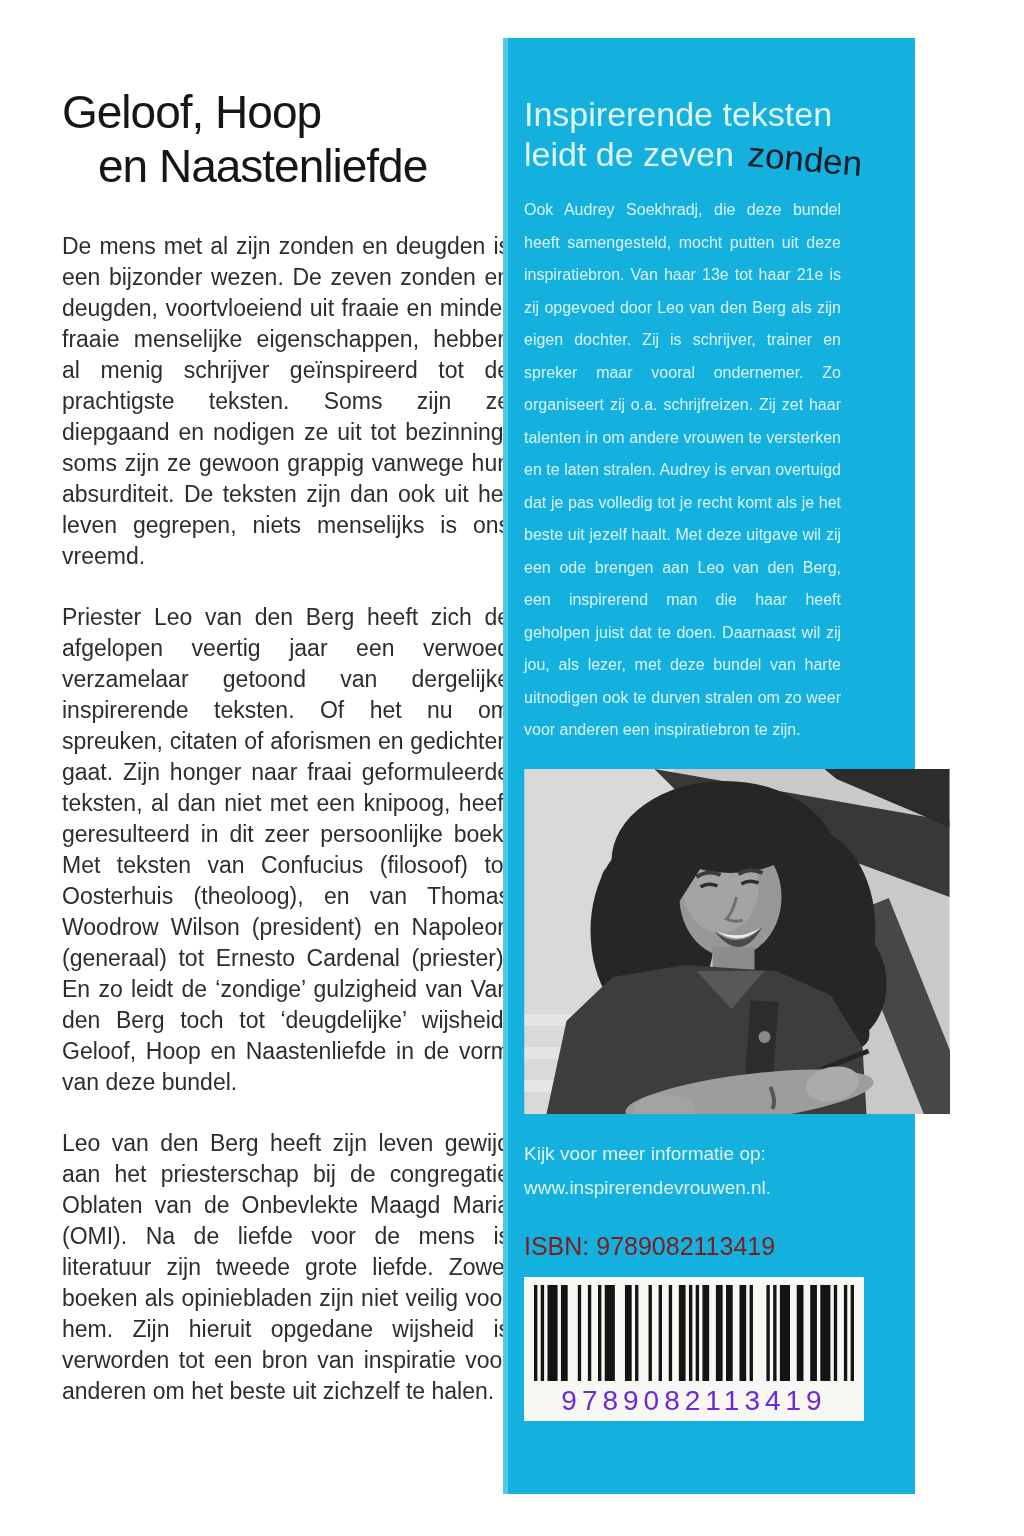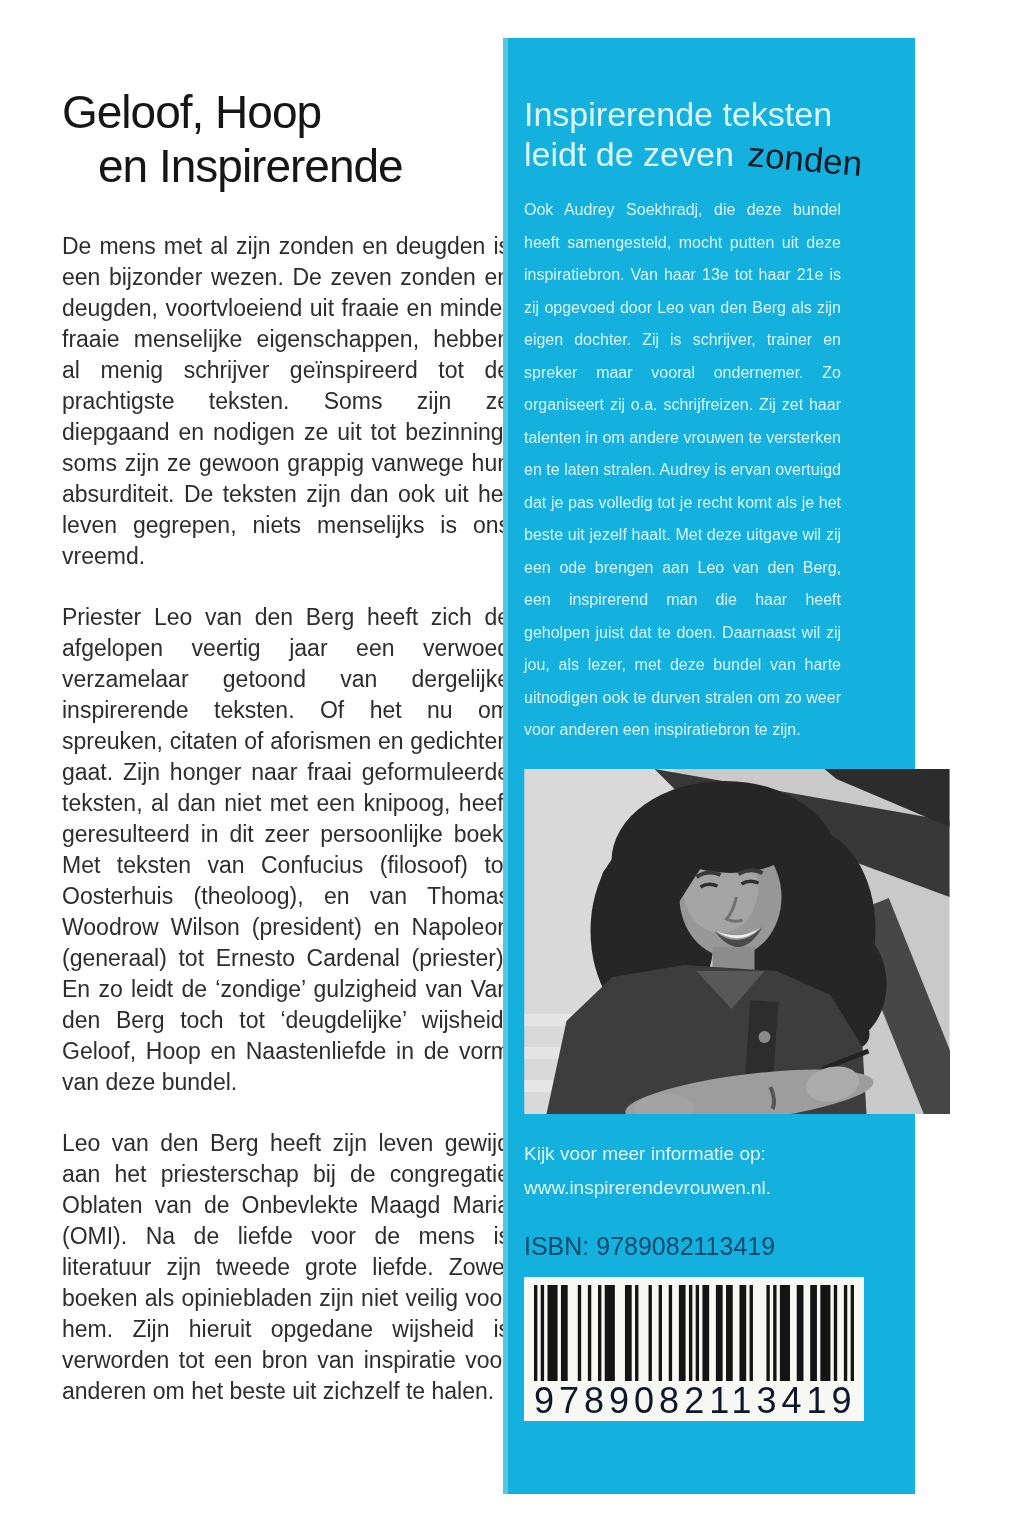--- a/index.html
+++ b/index.html
@@ -27,39 +27,39 @@
   .zonden-word{
     display:inline-block;color:#0e1a24;transform:rotate(5deg);
     transform-origin:left bottom;margin-left:12px;font-size:35px;
   }
   .panel-par{
     margin:0;margin-top:20px;font-size:16px;line-height:32.5px;color:#d9f3f9;
     text-align:justify;text-align-last:left;
   }
   .photo-frame{margin-top:22px;width:426px;height:345px;display:block;}
   .info-block{margin-top:23px;font-size:19px;line-height:34px;color:#dff4f9;}
-  .isbn-block{margin-top:24px;font-size:25px;line-height:34px;color:#0c4a6e;}
+  .isbn-block{margin-top:24px;font-size:25px;line-height:34px;color:#7f1d1d;}
   .barcode-box{
     margin-top:14px;width:340px;background:#f7f7f4;box-sizing:border-box;
     padding:8px 10px 4px;
   }
   .barcode-num{
-    font-size:36px;color:#0f172a;text-align:right;letter-spacing:5px;
+    font-size:28px;color:#6d28d9;text-align:center;letter-spacing:5px;
     line-height:32px;
   }
 </style>
 </head>
 <body>
 
 <div class="page">
 
   <div class="left-col">
     <div class="title">
       <div>Geloof, Hoop</div>
-      <div class="title-line2">en Inspirerende</div>
+      <div class="title-line2">en Naastenliefde</div>
     </div>
     <p class="body-par first">De mens met al zijn zonden en deugden is een bijzonder wezen. De zeven zonden en deugden, voortvloeiend uit fraaie en minder fraaie menselijke eigenschappen, hebben al menig schrijver geïnspireerd tot de prachtigste teksten. Soms zijn ze diepgaand en nodigen ze uit tot bezinning, soms zijn ze gewoon grappig vanwege hun absurditeit. De teksten zijn dan ook uit het leven gegrepen, niets menselijks is ons vreemd.</p>
     <p class="body-par">Priester Leo van den Berg heeft zich de afgelopen veertig jaar een verwoed verzamelaar getoond van dergelijke inspirerende teksten. Of het nu om spreuken, citaten of aforismen en gedichten gaat. Zijn honger naar fraai geformuleerde teksten, al dan niet met een knipoog, heeft geresulteerd in dit zeer persoonlijke boek. Met teksten van Confucius (filosoof) tot Oosterhuis (theoloog), en van Thomas Woodrow Wilson (president) en Napoleon (generaal) tot Ernesto Cardenal (priester). En zo leidt de ‘zondige’ gulzigheid van Van den Berg toch tot ‘deugdelijke’ wijsheid, Geloof, Hoop en Naastenliefde in de vorm van deze bundel.</p>
     <p class="body-par">Leo van den Berg heeft zijn leven gewijd aan het priesterschap bij de congregatie Oblaten van de Onbevlekte Maagd Maria (OMI). Na de liefde voor de mens is literatuur zijn tweede grote liefde. Zowel boeken als opiniebladen zijn niet veilig voor hem. Zijn hieruit opgedane wijsheid is verworden tot een bron van inspiratie voor anderen om het beste uit zichzelf te halen.</p>
   </div>
 
   <div class="panel">
     <div class="panel-header">
       <div class="header-line">Inspirerende teksten</div>
       <div class="header-line"><span>leidt de zeven</span><span class="zonden-word">zonden</span></div>

